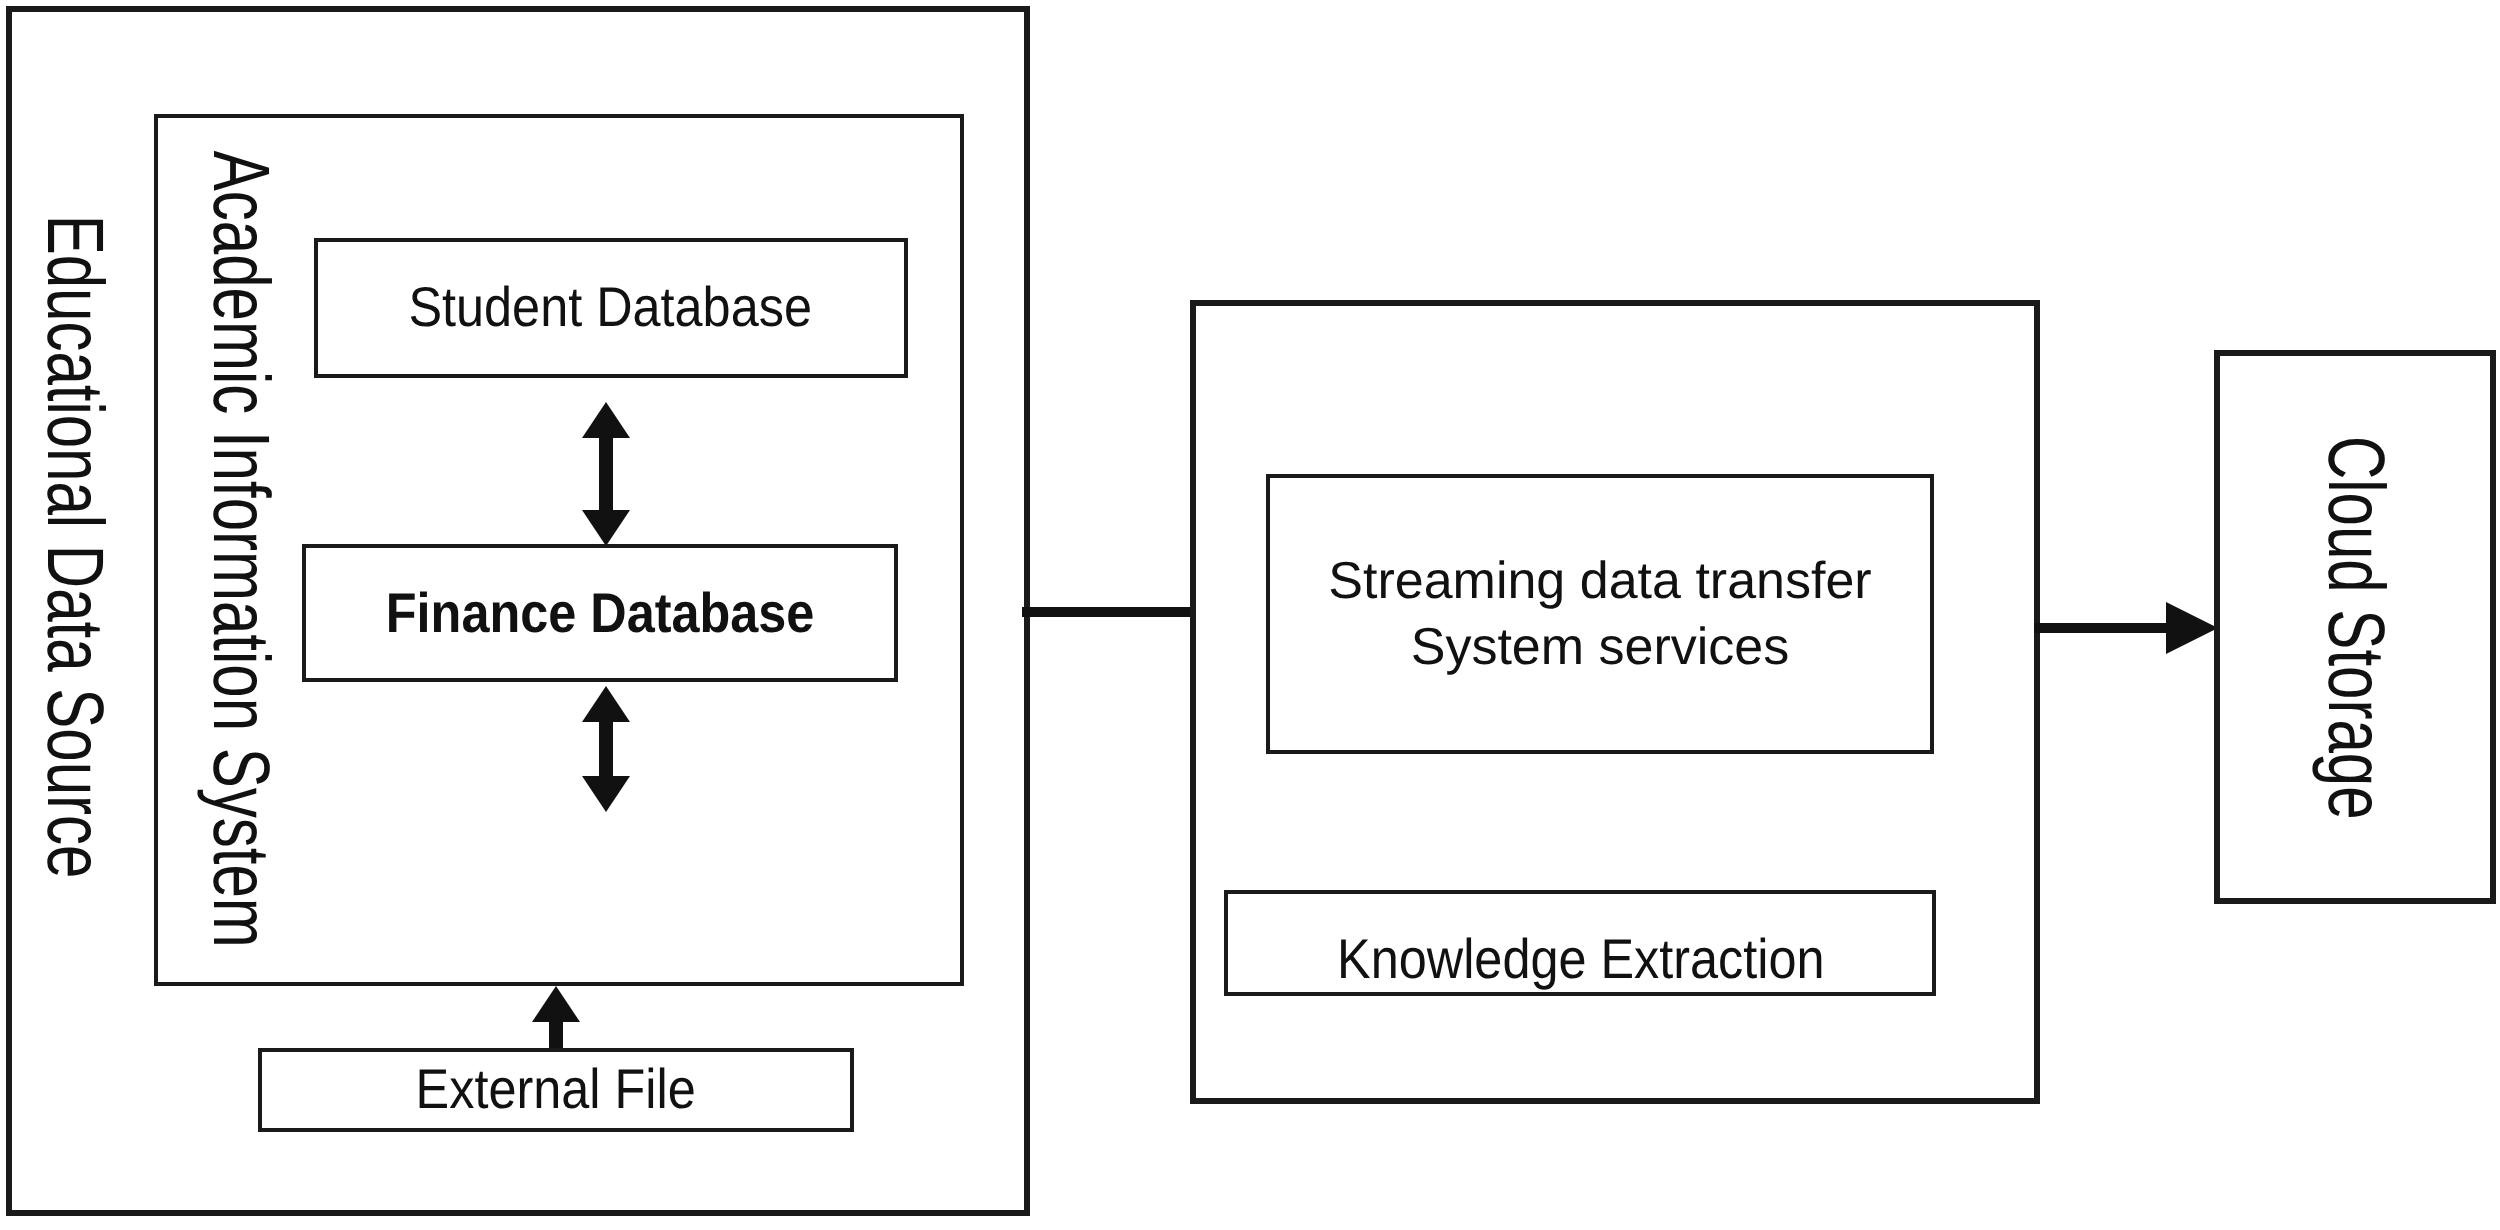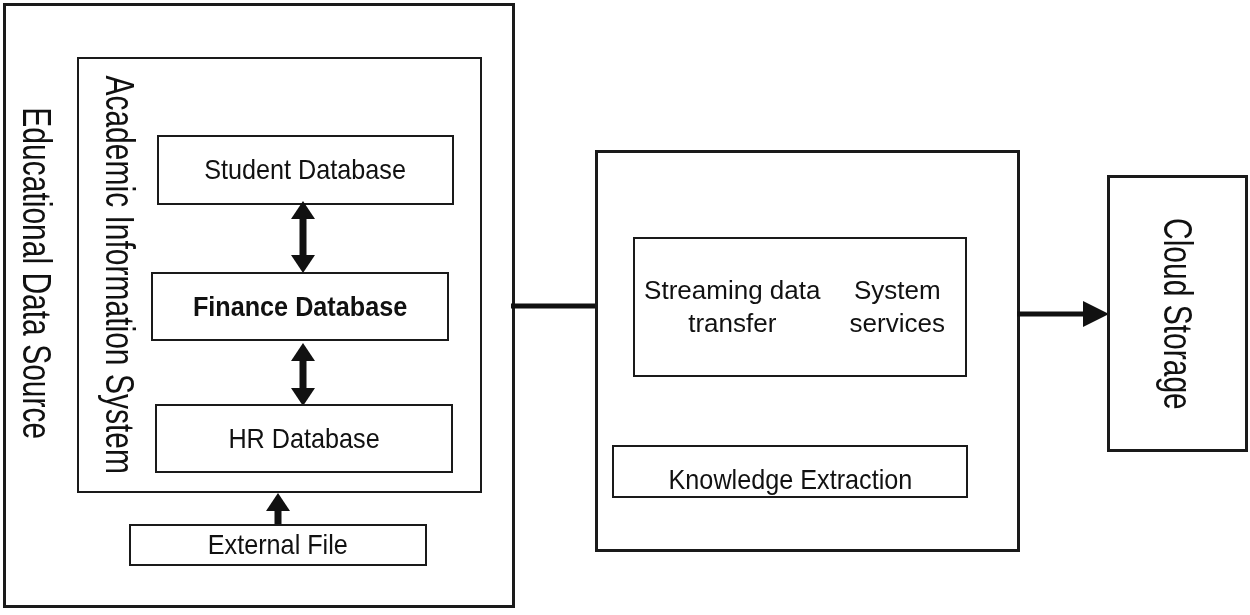--- a/index.html
+++ b/index.html
@@ -35,29 +35,29 @@
   .hshaft { position:absolute; left:0; right:24px; top:50%; transform:translateY(-50%);
             height:5px; background:#111; }
   .hhead { position:absolute; right:0; top:50%; transform:translateY(-50%);
            width:0; height:0; border-top:13px solid transparent;
            border-bottom:13px solid transparent; border-left:26px solid #111; }
 
   #edu-box { left:3px; top:3px; width:506px; height:599px; }
   #edu-vlabel { left:2px; top:0; bottom:0; width:58px; padding-bottom:64px; }
   #ais-box { left:71px; top:51px; width:401px; height:432px; }
   #ais-vlabel { left:12px; top:0; bottom:0; width:58px; }
-  #student-box { left:78px; top:76px; width:293px; height:66px; }
+  #student-box { left:78px; top:60px; width:293px; height:66px; }
   #finance-box { left:72px; top:213px; width:294px; height:65px;font-weight:bold; }
   #hr-box      { left:76px; top:345px; width:294px; height:65px; }
   #arrow-sf { left:211px; top:142px; height:72px; }
   #arrow-fh { left:211px; top:284px; height:63px; }
   #external-box { left:123px; top:518px; width:294px; height:38px; }
   #arrow-ae { left:259px; top:487px; height:64px; }
   #mid-box { left:595px; top:150px; width:419px; height:396px; }
-  #stream-box { left:35px; top:84px; width:330px; height:136px; flex-direction:row; }
+  #stream-box { left:35px; top:84px; width:330px; height:136px; flex-direction:column; }
   #knowledge-box { left:14px; top:292px; width:352px; height:49px;align-items:flex-end; }
   #cloud-box { left:1107px; top:175px; width:135px; height:271px; }
   #cloud-vlabel { left:0; top:0; right:0; bottom:0; }
   #arrow-1 { left:511px; top:292px; width:110px; }
   #arrow-2 { left:1017px; top:300px; width:92px; }
 </style>
 </head>
 <body>
 
 <div class="stage">
@@ -89,25 +89,20 @@
           <span>Finance Database</span>
         </div>
       </div>
 
       <div class="varrow" id="arrow-fh">
         <div class="vhead-up"></div>
         <div class="vshaft"></div>
         <div class="vhead-down"></div>
       </div>
 
-      <div class="box cbox" id="hr-box">
-        <div class="label">
-          <span>HR Database</span>
-        </div>
-      </div>
     </div>
 
     <div class="varrow" id="arrow-ae">
       <div class="vhead-up"></div>
       <div class="vshaft"></div>
       <div class="vhead-down"></div>
     </div>
 
     <div class="box cbox" id="external-box">
       <div class="label">

